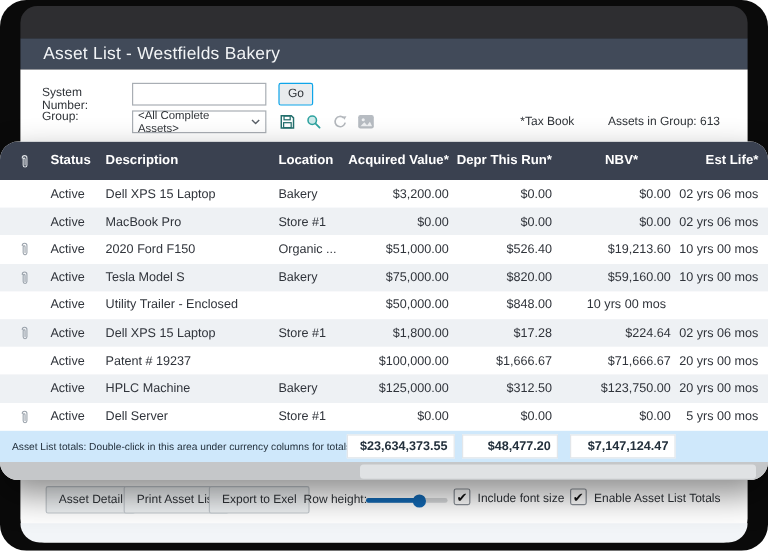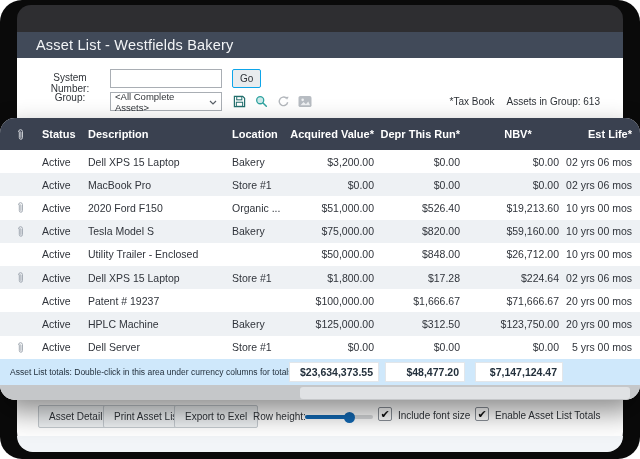--- a/index.html
+++ b/index.html
@@ -11,27 +11,27 @@
     -webkit-font-smoothing:antialiased;
   }
   
   .chrome-top{position:absolute;left:17px;top:5px;width:606px;height:27px;background:#2e2e31;border-radius:14px 14px 0 0;}
   .titlebar{position:absolute;left:17px;top:32px;width:606px;height:26px;background:#414a59;display:flex;align-items:center;padding-left:19px;}
   .titlebar .title{color:#f2f4f6;font-size:14.5px;letter-spacing:.2px;}
   .window{position:absolute;left:17px;top:58px;width:606px;height:394px;background:#ffffff;border-radius:0 0 20px 20px;}
   .window-footer{position:absolute;left:0;bottom:0;width:100%;height:16px;background:#f2f5f8;border-radius:0 0 20px 20px;}
   
   .lbl{position:absolute;font-size:10px;color:#2f3338;}
-  .lbl.r{text-align:center;}
+  .lbl.r{text-align:left;}
   .tb-input{position:absolute;left:93px;top:11px;width:112px;height:19px;border:1px solid #a9aeb4;background:#fff;font-size:10px;padding:0 4px;font-family:inherit;}
   .go-btn{position:absolute;left:215px;top:11px;height:19px;padding:0 7px;background:#e9ecee;border:1px solid #0ea5e9;font-size:10px;color:#2f3338;display:inline-flex;align-items:center;border-radius:2px;cursor:pointer;}
   .dropdown{position:absolute;left:93px;top:34px;width:112px;height:19px;border:1px solid #a9aeb4;background:#fff;font-size:9.5px;color:#2f3338;display:flex;align-items:center;justify-content:space-between;padding:0 4px;cursor:pointer;}
   .icon-row{position:absolute;left:215px;top:35px;display:flex;gap:8px;align-items:center;height:17px;}
   .icon-row .ic{width:14px;height:14px;display:inline-flex;align-items:center;justify-content:center;cursor:pointer;}
-  .taxbook{position:absolute;right:23px;top:38px;font-size:10px;color:#2f3338;display:flex;gap:12px;}
+  .taxbook{position:absolute;right:23px;top:38px;font-size:10px;color:#2f3338;display:flex;gap:28px;}
   
   .table-panel{position:absolute;left:0;top:118px;width:640px;height:282px;background:#ffffff;border-radius:15px;box-shadow:0 12px 28px rgba(0,0,0,.45);overflow:hidden;}
   .thead,.trow{display:grid;grid-template-columns:40px 46px 144px 57px 91px 85px 100px 1fr;align-items:center;}
   .thead{height:32px;background:#3a4150;color:#ffffff;font-size:11px;font-weight:700;}
   .thead .hc{padding:0 2px;}
   .thead .num{text-align:right;padding-right:4px;}
   .thead .hc.depr{padding-right:3px;}
   .thead .hc.nbv{text-align:center;padding-left:12px;}
   .thead .hc.est{text-align:right;padding-right:8px;}
   .thead .clip-h{display:flex;justify-content:center;}
@@ -227,21 +227,20 @@
         <svg class="clip-svg" width="9" height="15" viewBox="0 0 12 18">
                 <path d="M3.4 5.2 a2.6 2.6 0 0 1 5.2 0 v8 a2.1 2.1 0 0 1 -4.2 0 V6.4 a1.05 1.05 0 0 1 2.1 0 v6.6" fill="none" stroke="#9aa2ab" stroke-width="1.2" stroke-linecap="round"></path>
               </svg>
       </span>
     </div>
     <div class="c">Active</div>
     <div class="c">Utility Trailer - Enclosed</div>
     <div class="c"></div>
     <div class="c num">$50,000.00</div>
     <div class="c num depr">$848.00</div>
-    <div class="c num">$26,712.00</div>
     <div class="c est">10 yrs 00 mos</div>
   </div>
         <div class="trow alt">
     <div class="c clip">
       <span>
         <svg class="clip-svg" width="9" height="15" viewBox="0 0 12 18">
                 <path d="M3.4 5.2 a2.6 2.6 0 0 1 5.2 0 v8 a2.1 2.1 0 0 1 -4.2 0 V6.4 a1.05 1.05 0 0 1 2.1 0 v6.6" fill="none" stroke="#9aa2ab" stroke-width="1.2" stroke-linecap="round"></path>
               </svg>
       </span>
     </div>

